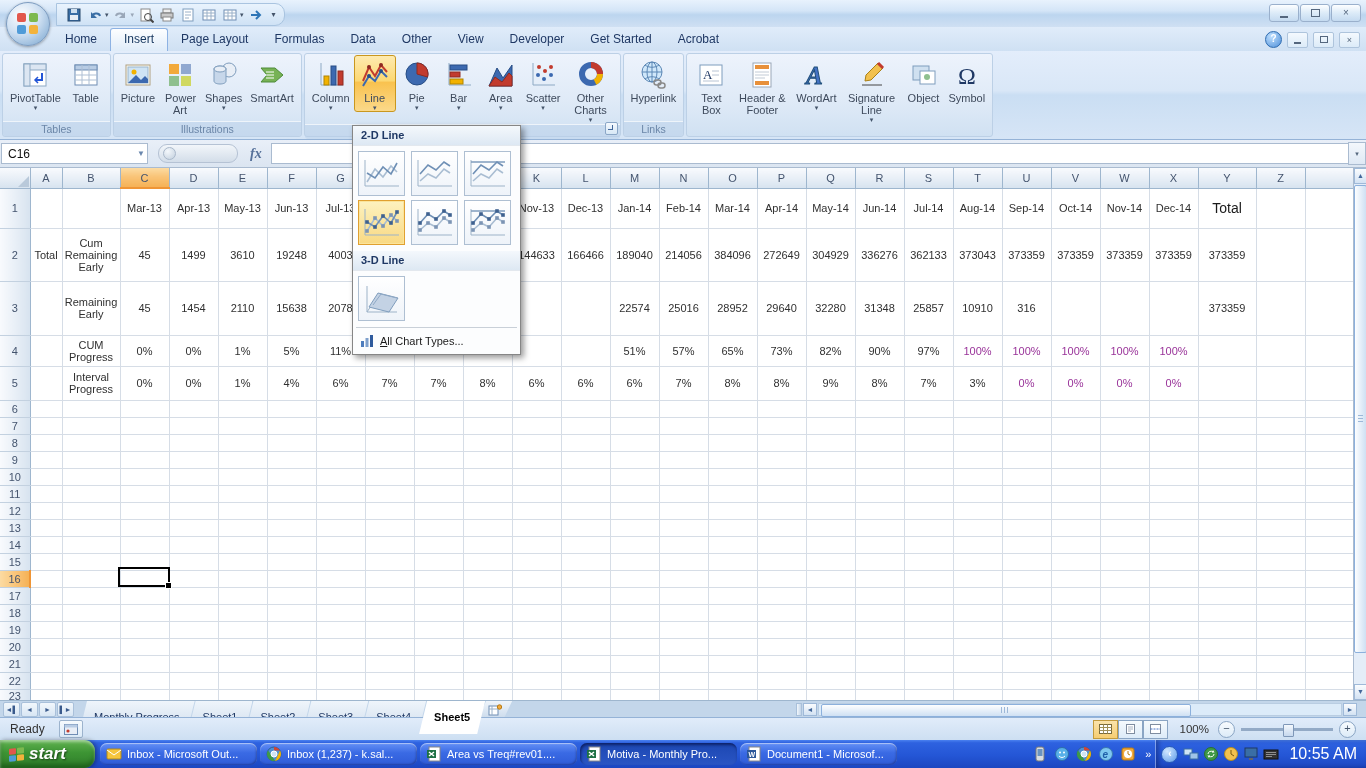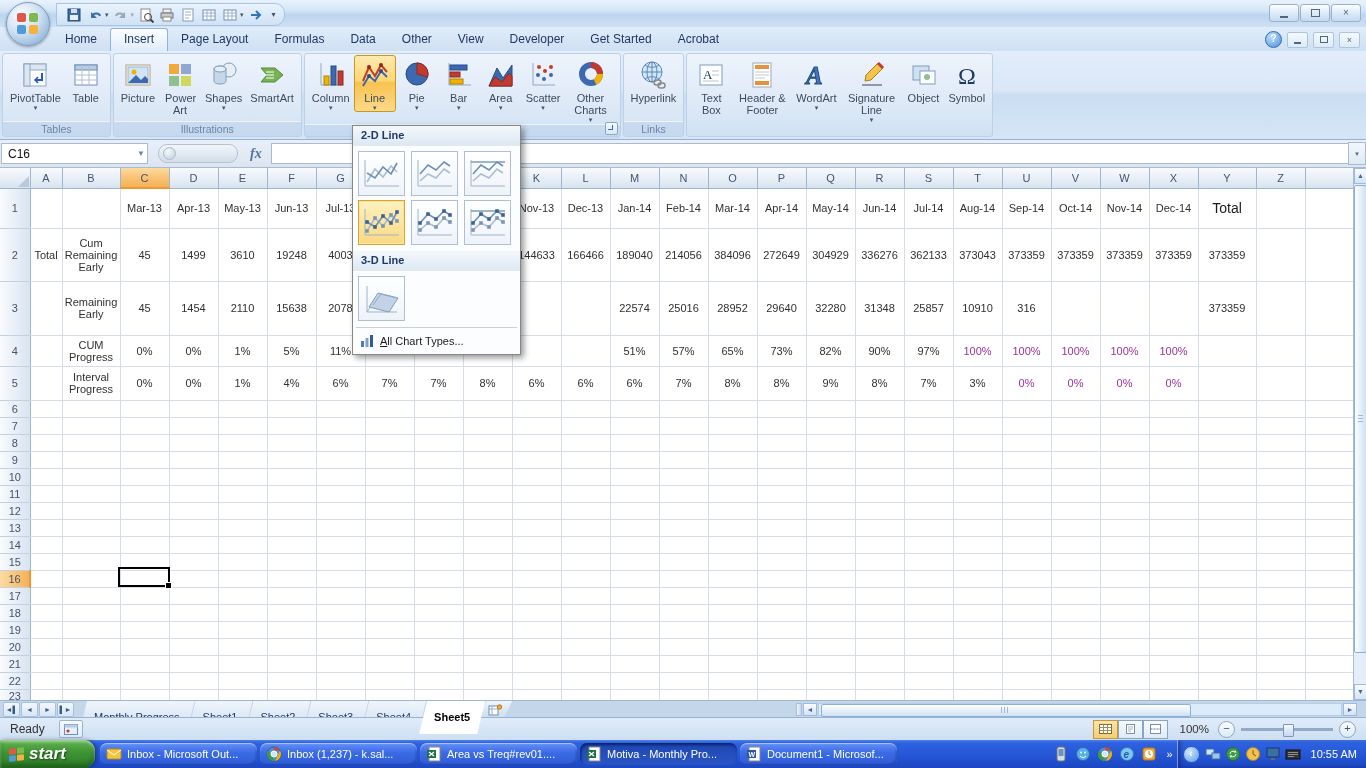--- a/index.html
+++ b/index.html
@@ -188,21 +188,21 @@
     overflow:hidden;box-sizing:border-box;flex-shrink:0;}
   .task.active{background:linear-gradient(#1c47b2,#2a55c4);box-shadow:inset 1px 2px 3px rgba(0,0,40,.55);}
   .task .tlabel{overflow:hidden;text-overflow:clip;}
   .ticon{display:flex;flex-shrink:0;}
   #quick{display:flex;align-items:center;gap:6px;margin:0 5px;}
   #tb-chev{color:#fff;font-size:11px;margin:0 4px;align-self:center;}
   #tray{display:flex;align-items:center;gap:5px;padding:0 9px 0 5px;
     border-left:1px solid rgba(255,255,255,.4);box-shadow:inset 3px 0 4px rgba(0,0,40,.3);}
   #tray-hide{width:15px;height:15px;border-radius:50%;background:radial-gradient(circle at 35% 30%,#cfe6ff,#5c9ae8);
     border:1px solid #2b5cb8;color:#fff;font-weight:bold;font-size:10px;line-height:13px;text-align:center;}
-  #clock{color:#fff;font-size:11px;margin-left:5px;white-space:nowrap;}
+  #clock{color:#fff;font-size:16px;margin-left:5px;white-space:nowrap;}
 </style>
 </head>
 <body>
 
 <div id="screen">
 
   <div id="titlebar">
     <div id="qat">
       <span class="qbtn">
           <svg width="16" height="16" viewBox="0 0 16 16">

